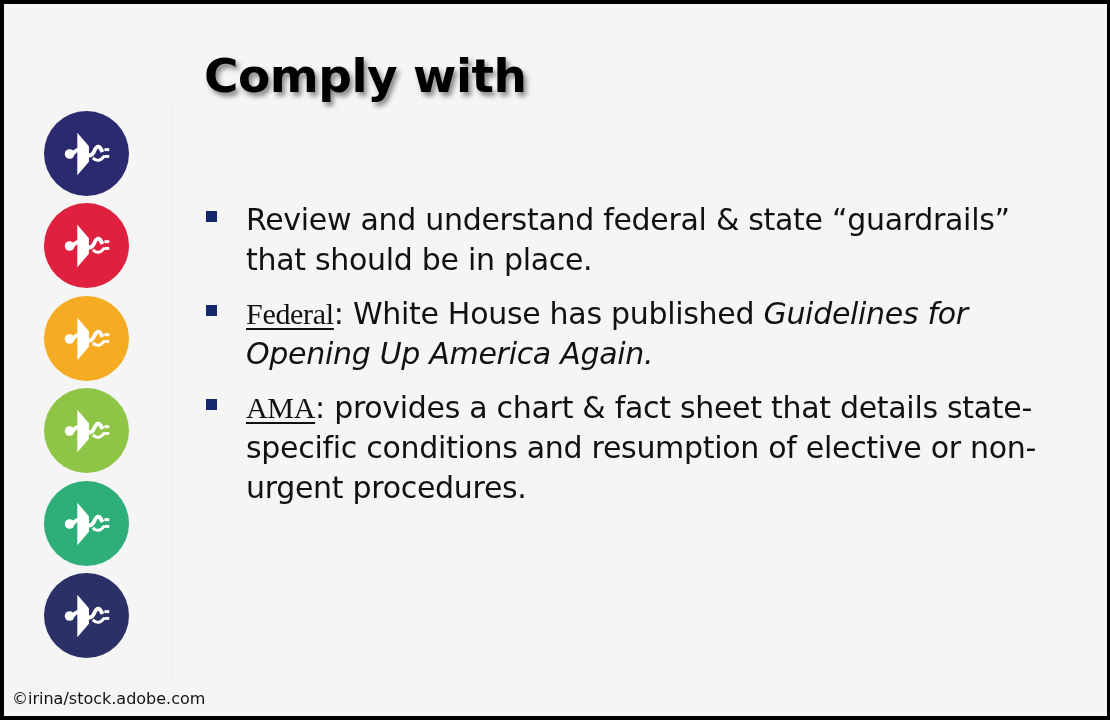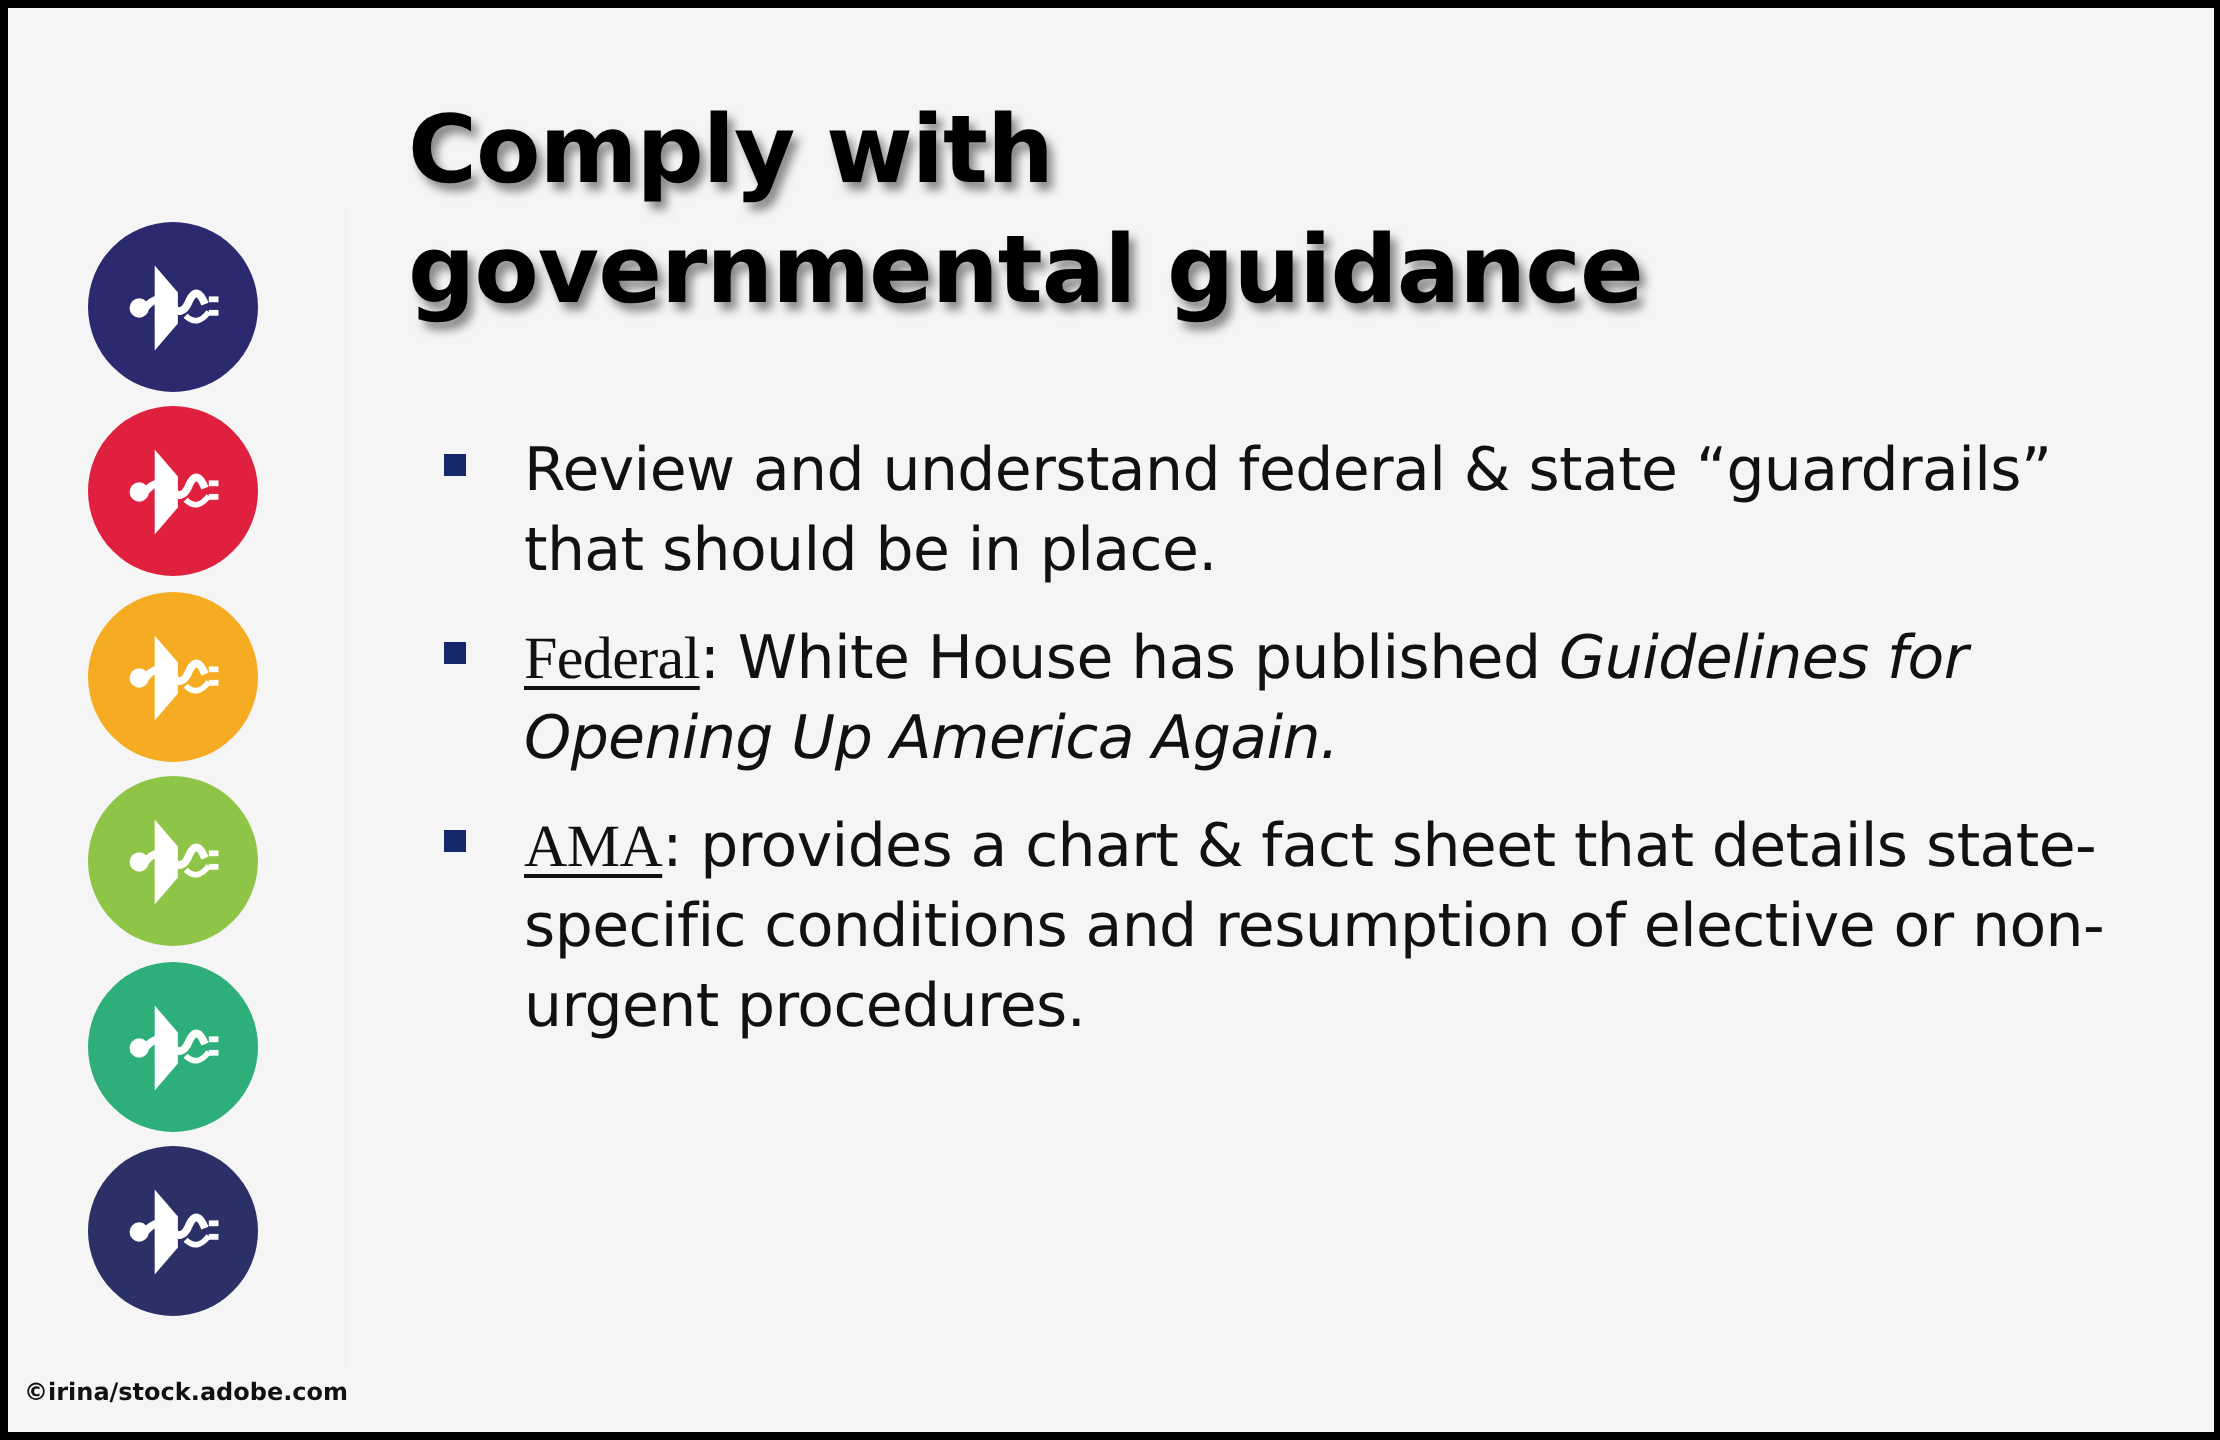--- a/index.html
+++ b/index.html
@@ -60,21 +60,21 @@
       line-height: 60px;
       color: #000000;
       text-shadow: 3px 4px 5px rgba(0,0,0,0.45);
       letter-spacing: -0.5px;
     }
     .bullets {
       position: absolute;
       left: 196px;
       top: 196px;
       width: 860px;
-      margin: 16px;
+      margin: 0;
       padding: 0;
       list-style: none;
     }
     .bullet {
       position: relative;
       padding-left: 46px;
       font-family: "DejaVu Sans", sans-serif;
       font-size: 30px;
       line-height: 40px;
       color: #111111;
@@ -96,23 +96,22 @@
       font-family: Liberation Serif, serif;
     }
     .bullet .ital {
       font-style: italic;
     }
     .credit {
       position: absolute;
       left: 8px;
       top: 685px;
       font-family: "DejaVu Sans", sans-serif;
-      font-size: 12px;
+      font-size: 16px;
       color: #111111;
-      font-weight: bold;
     }
   </style>
 </head>
 <body>
 
 <div class="slide">
 
   <div class="icon-column">
     <div class="divider"></div>
 
@@ -178,21 +177,20 @@
         <path d="M15 30 Q22 22 28 28 Q34 36 38 26 Q42 18 46 28" stroke="#fff" stroke-width="4" fill="none"></path>
         <path d="M36 34 Q42 40 48 32" stroke="#fff" stroke-width="3" fill="none"></path>
         <rect x="48" y="24" width="5" height="3" fill="#fff"></rect>
         <rect x="48" y="31" width="5" height="3" fill="#fff"></rect>
       </svg>
     </div>
   </div>
 
   <div class="title">
     <div>Comply with</div>
-    <div>governmental guidance</div>
   </div>
 
   <ul class="bullets">
     <li class="bullet">
       <span class="marker"></span>
       <span>Review and understand federal &amp; state “guardrails” that should be in place.</span>
     </li>
     <li class="bullet">
       <span class="marker"></span>
       <span class="lead">Federal</span><span>: White House has published </span><span class="ital">Guidelines for Opening Up America Again.</span>

